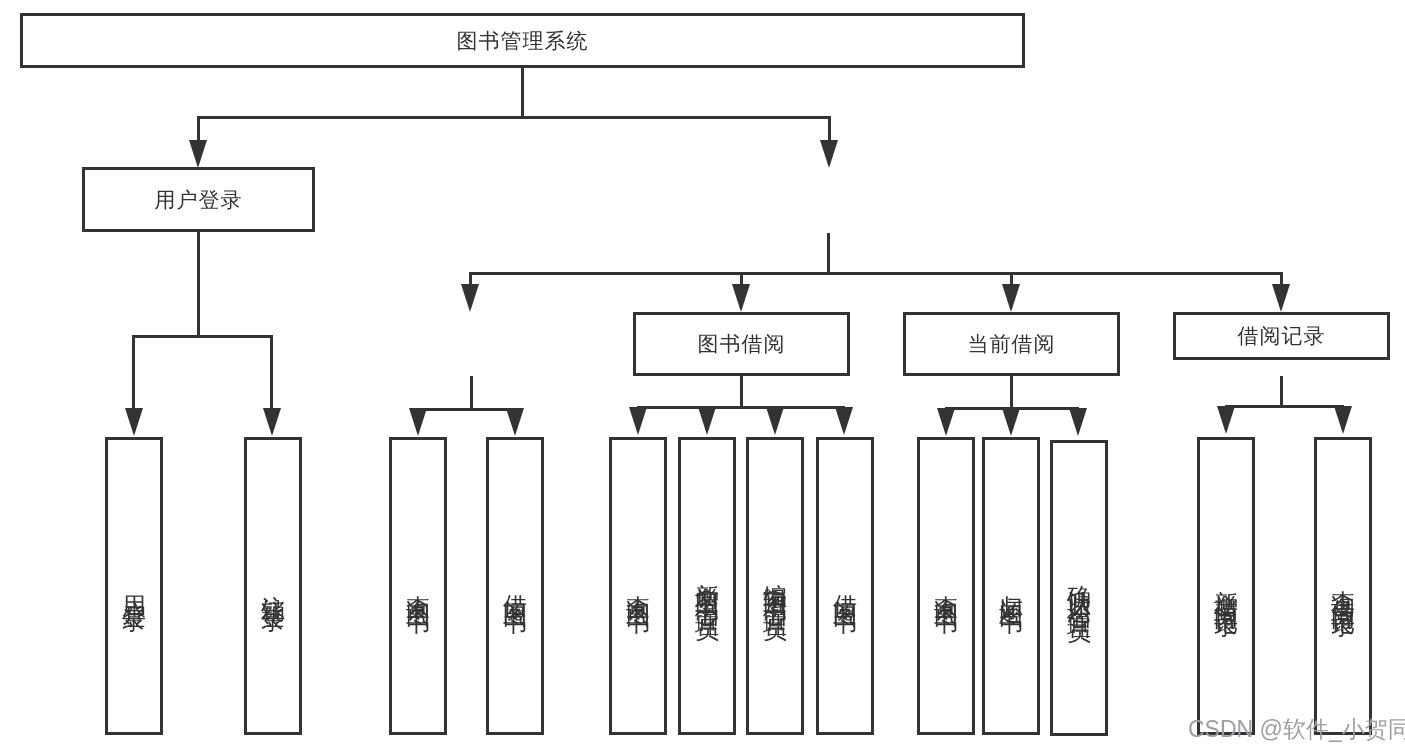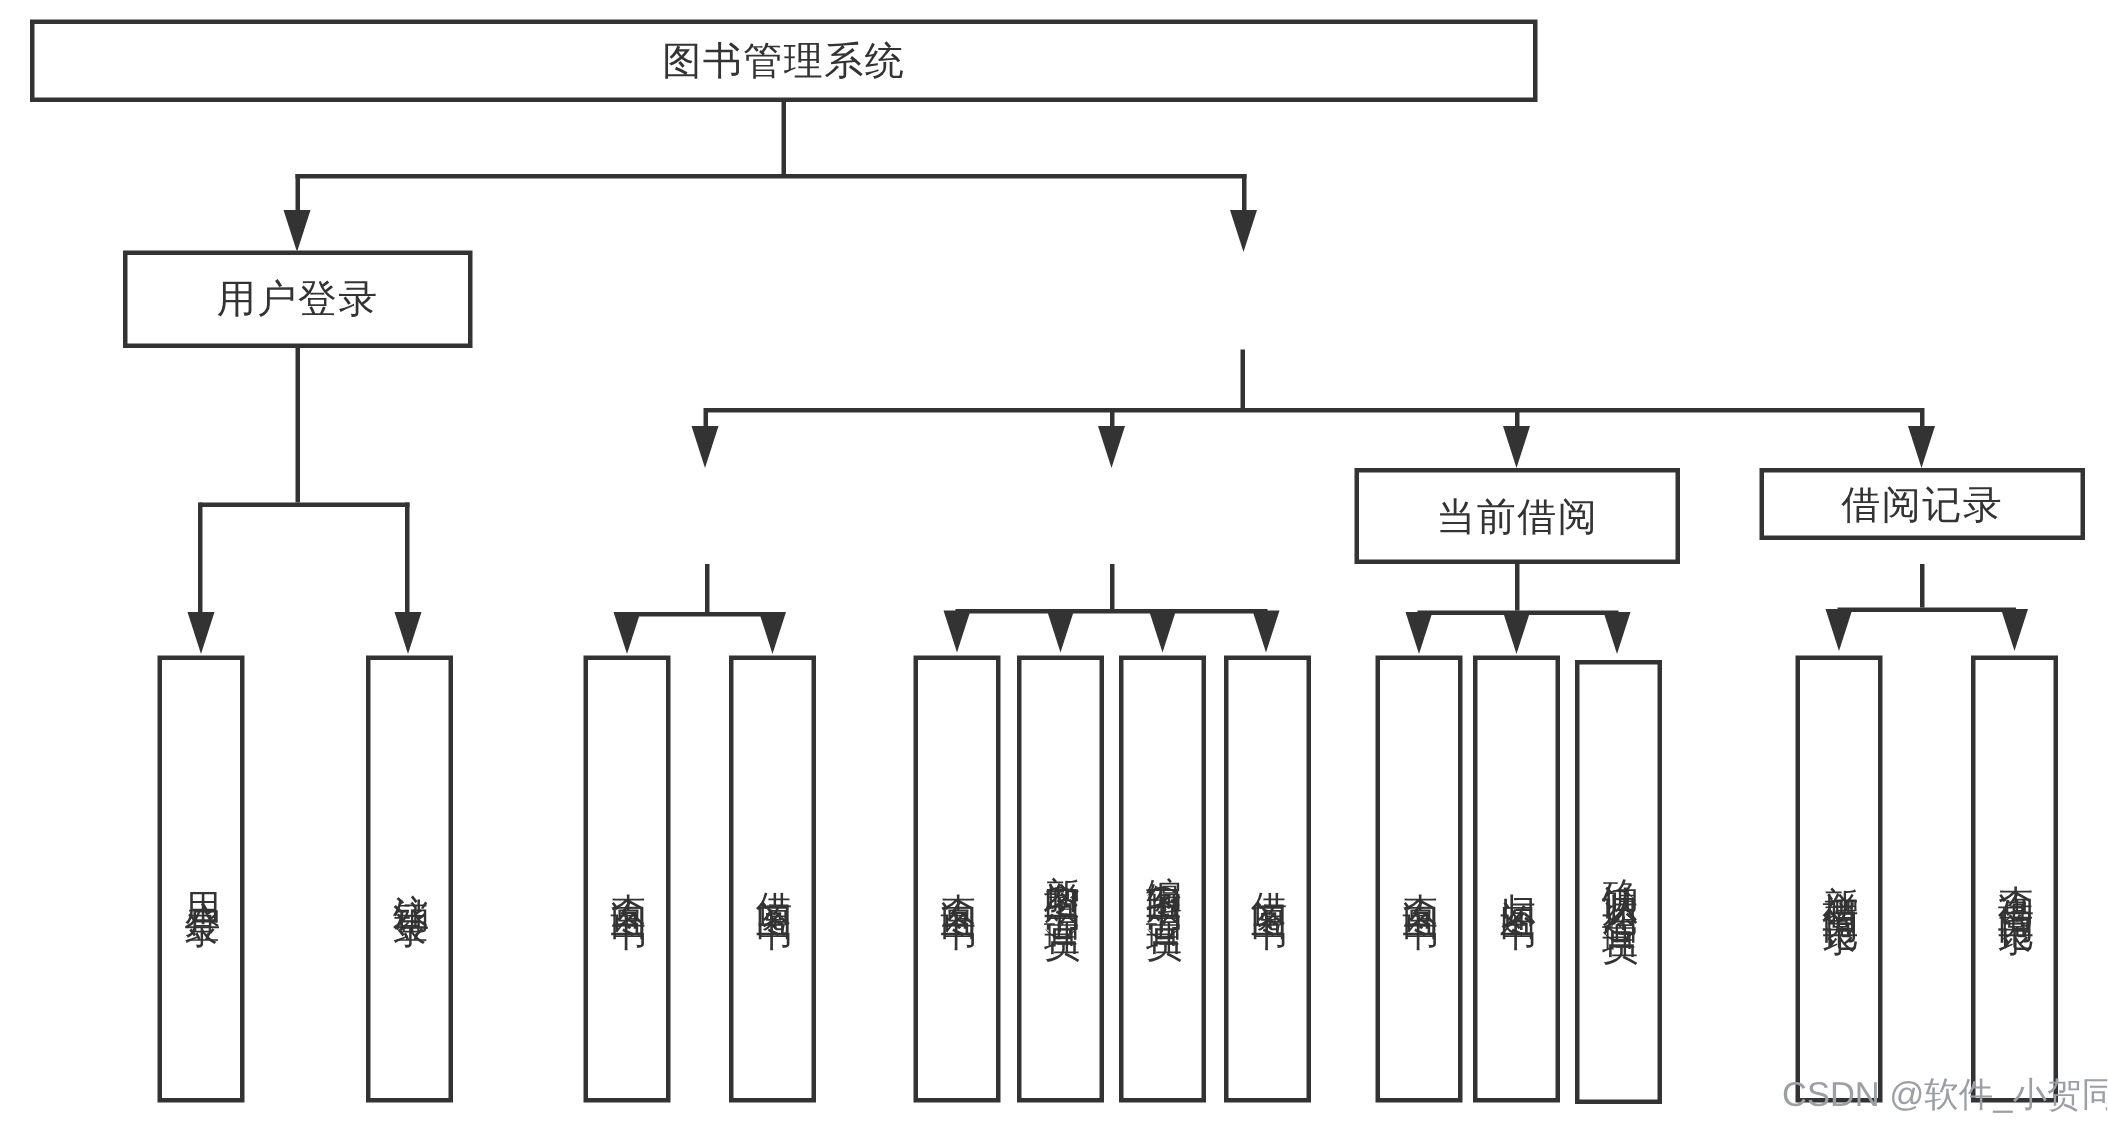--- a/index.html
+++ b/index.html
@@ -3,21 +3,21 @@
 <meta charset="utf-8">
 <style>
   html,body{margin:0;padding:0;background:#ffffff;}
   .canvas{
     position:relative;width:1405px;height:747px;background:#ffffff;
     font-family:"Liberation Sans","DejaVu Sans",sans-serif;color:#333333;overflow:hidden;
   }
   .hbox{
     position:absolute;box-sizing:border-box;border:3px solid #333333;background:#ffffff;
     display:flex;align-items:center;justify-content:center;
-    font-size:26px;letter-spacing:1px;white-space:nowrap;
+    font-size:21px;letter-spacing:1px;white-space:nowrap;
   }
   .vbox{
     position:absolute;box-sizing:border-box;border:3px solid #333333;background:#ffffff;
     top:437px;width:58px;height:298px;
     display:flex;align-items:center;justify-content:center;
     writing-mode:vertical-lr;text-orientation:mixed;
     font-size:24px;line-height:1;letter-spacing:5px;white-space:nowrap;
   }
   .hline{position:absolute;height:3px;background:#333333;}
   .vline{position:absolute;width:3px;background:#333333;}
@@ -58,20 +58,21 @@
   <div class="hline" style="left:470px;top:272px;width:812px;"></div>
   <div class="vline" style="left:469px;top:272px;height:16px;"></div>
   <div class="arrow" style="left:461px;top:284px;"></div>
   <div class="vline" style="left:740px;top:272px;height:16px;"></div>
   <div class="arrow" style="left:732px;top:284px;"></div>
   <div class="vline" style="left:1010px;top:272px;height:16px;"></div>
   <div class="arrow" style="left:1002px;top:284px;"></div>
   <div class="vline" style="left:1280px;top:272px;height:16px;"></div>
   <div class="arrow" style="left:1272px;top:284px;"></div>
 
+  <div class="hbox" style="left:633px;top:312px;width:217px;height:64px;">图书借阅</div>
   <div class="hbox" style="left:903px;top:312px;width:217px;height:64px;">当前借阅</div>
   <div class="hbox" style="left:1173px;top:312px;width:217px;height:48px;">借阅记录</div>
 
   <div class="vline" style="left:470px;top:376px;height:32px;"></div>
   <div class="hline" style="left:417px;top:408px;width:99px;"></div>
   <div class="arrow" style="left:409px;top:408px;"></div>
   <div class="arrow" style="left:506px;top:408px;"></div>
 
   <div class="vline" style="left:740px;top:376px;height:30px;"></div>
   <div class="hline" style="left:637px;top:406px;width:208px;"></div>

